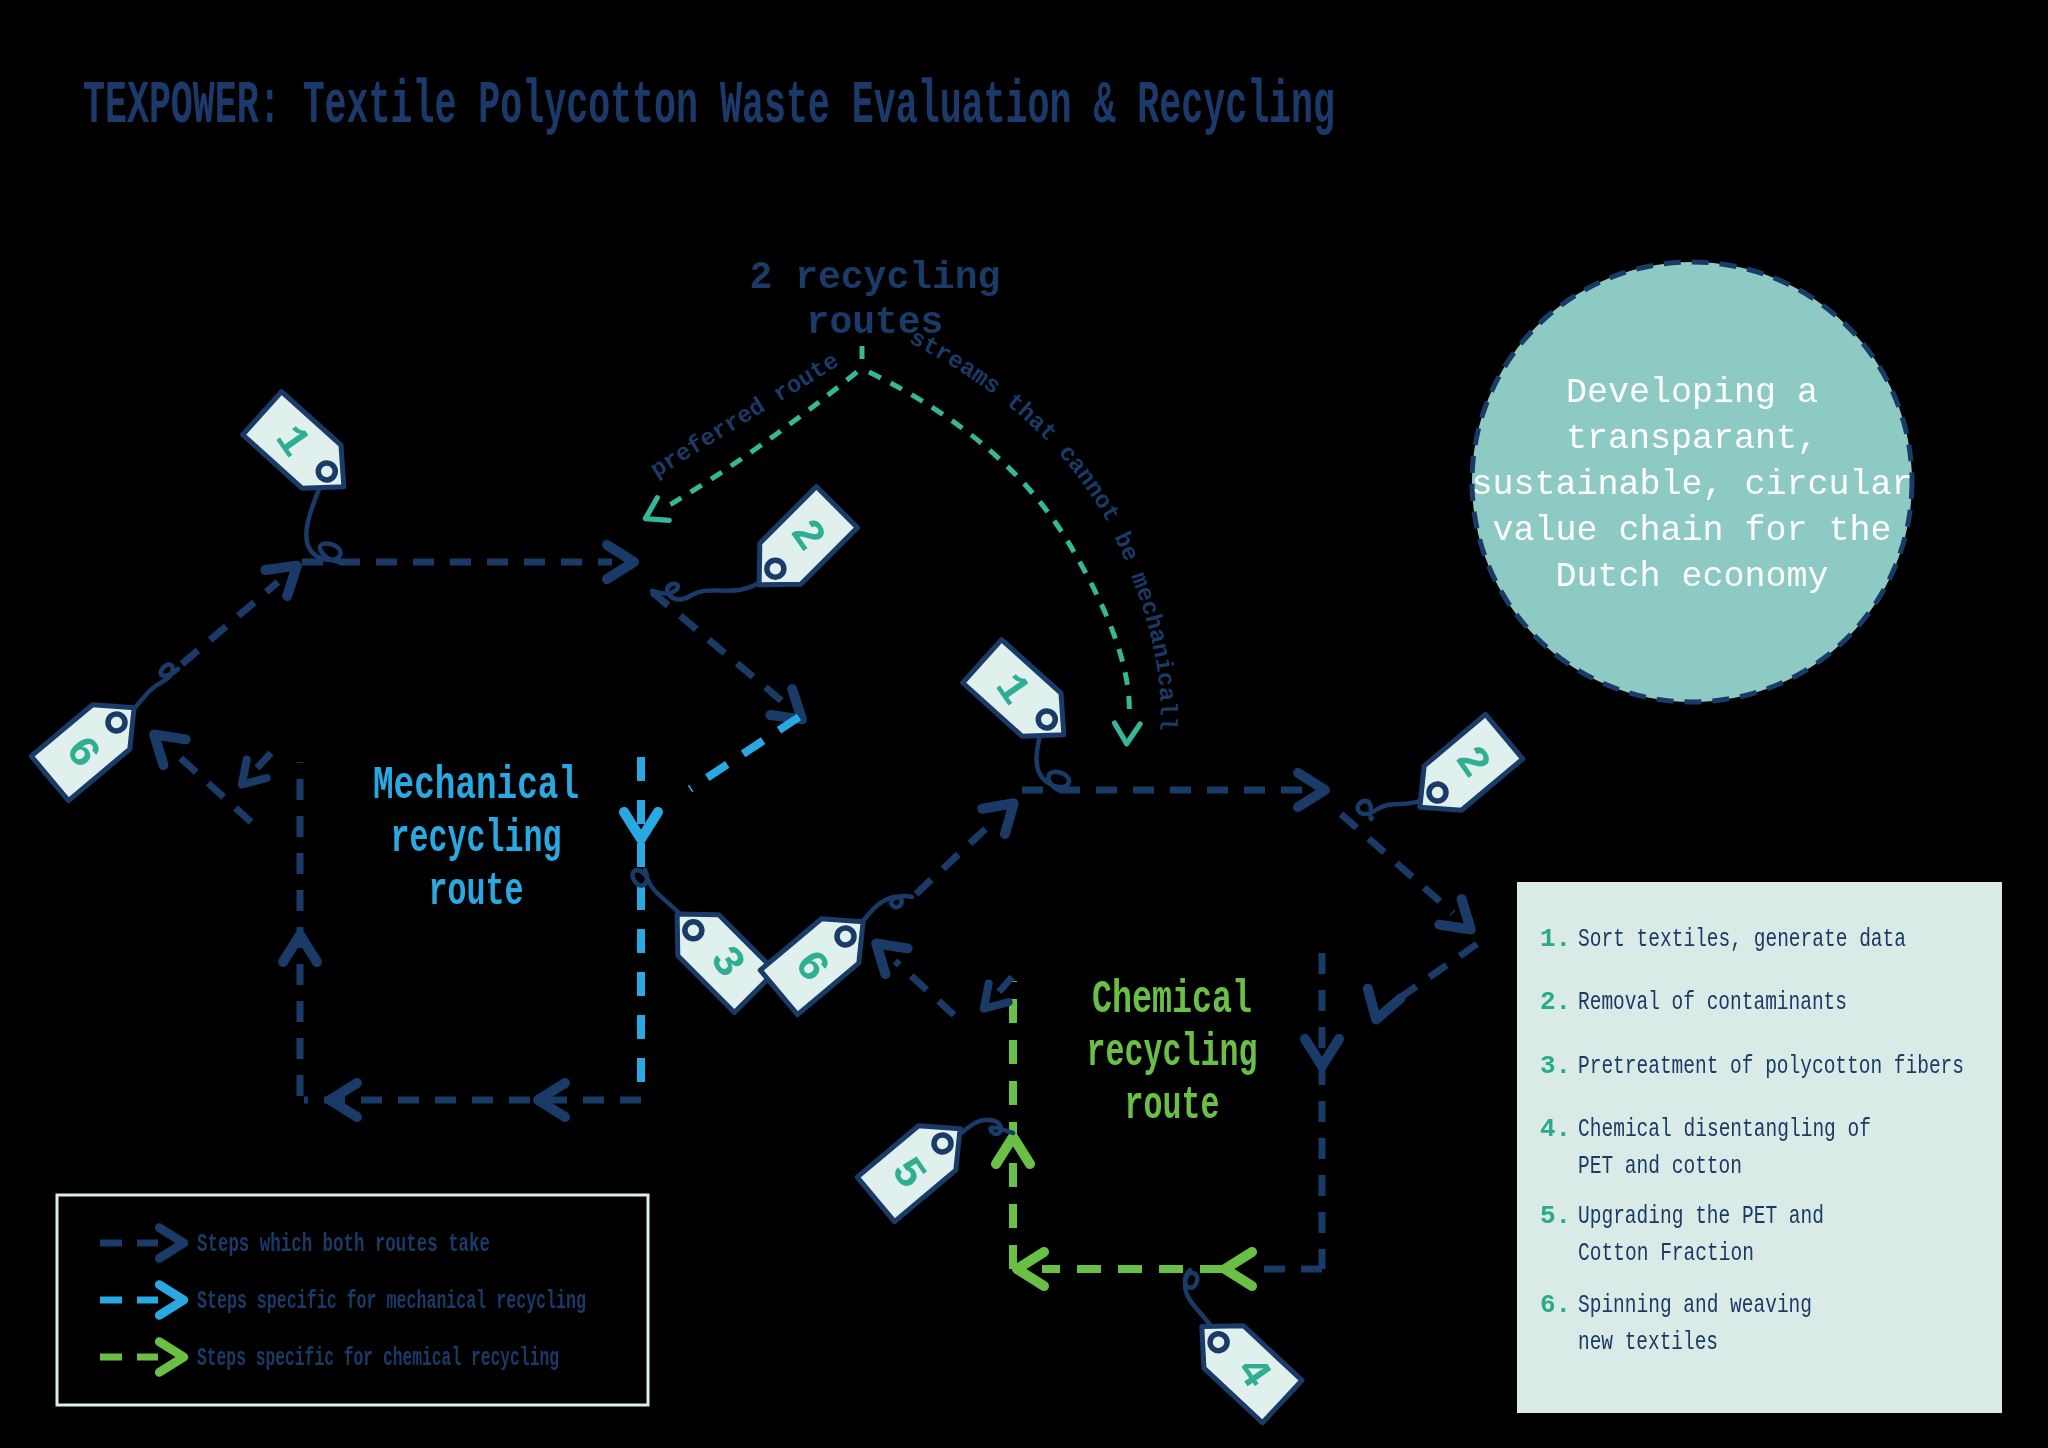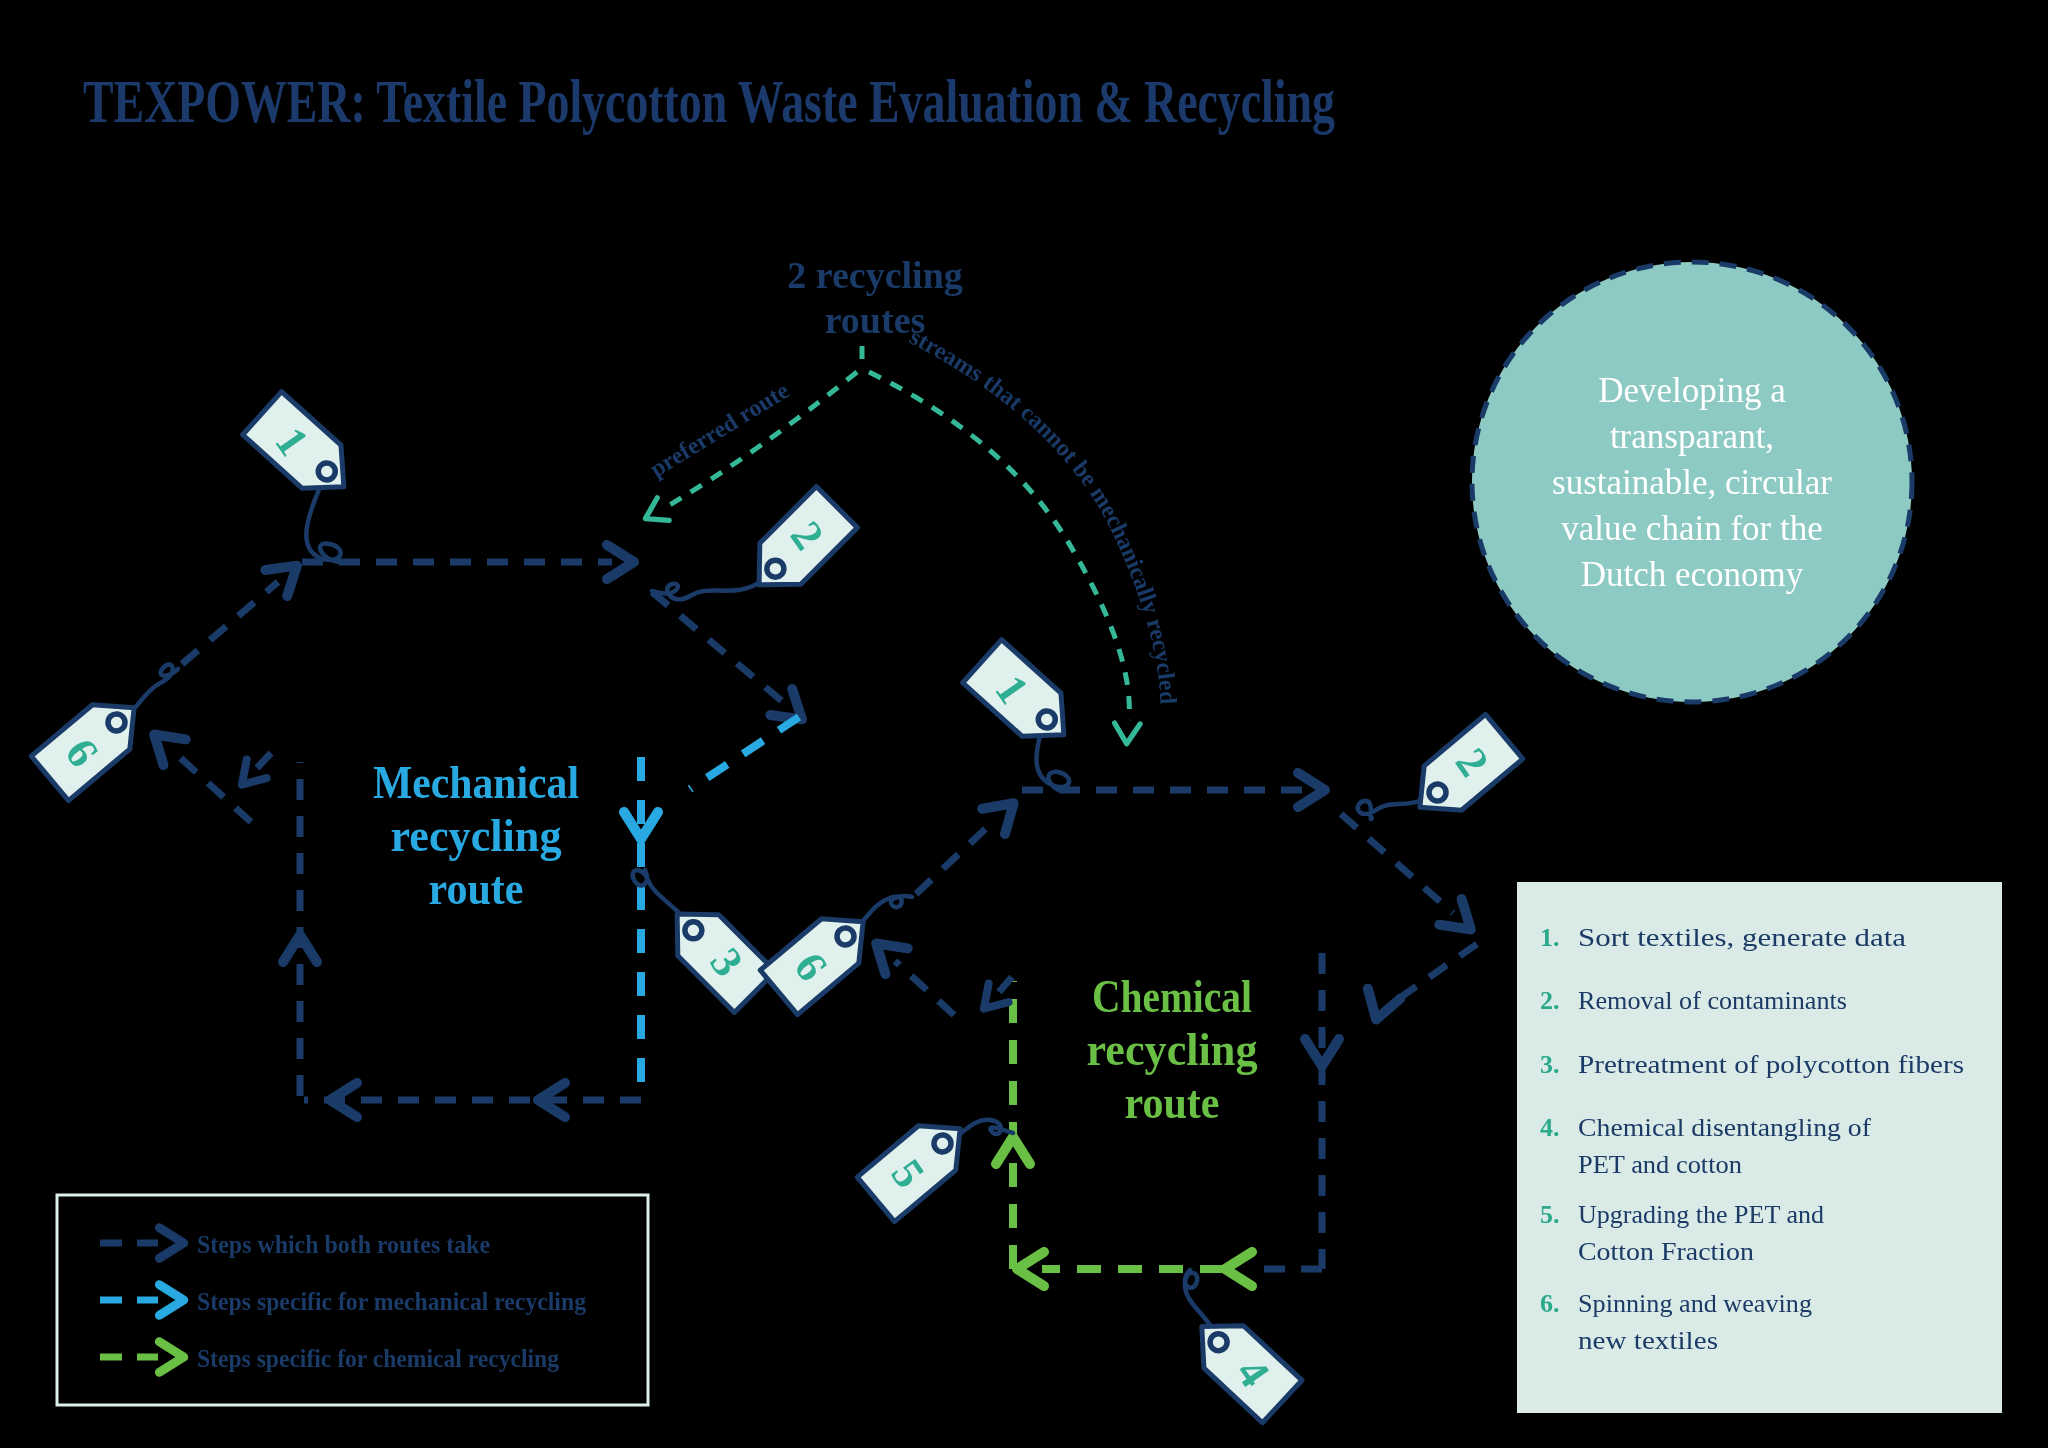--- a/index.html
+++ b/index.html
@@ -1,17 +1,17 @@
 <!DOCTYPE html>
 <html><head>
 <meta charset="utf-8">
 <style>
   html,body{margin:0;padding:0;background:#000;}
   .stage{position:relative;width:2048px;height:1448px;background:#000;overflow:hidden;
-         font-family:Liberation Serif, serif;}
+         font-family:Liberation Mono, monospace;}
   svg{position:absolute;left:0;top:0;}
 
   
   .sn{stroke:#1a3a67;stroke-width:7;fill:none;stroke-dasharray:21 16;}
   .sb{stroke:#29a9e1;stroke-width:8;fill:none;stroke-dasharray:24 19;}
   .sg{stroke:#6abf45;stroke-width:8;fill:none;stroke-dasharray:24 17;}
   .st{stroke:#35b898;stroke-width:5;fill:none;stroke-dasharray:13 11;}
 
   
   .cn{stroke:#1a3a67;stroke-width:10;fill:none;stroke-linecap:round;stroke-linejoin:round;}

